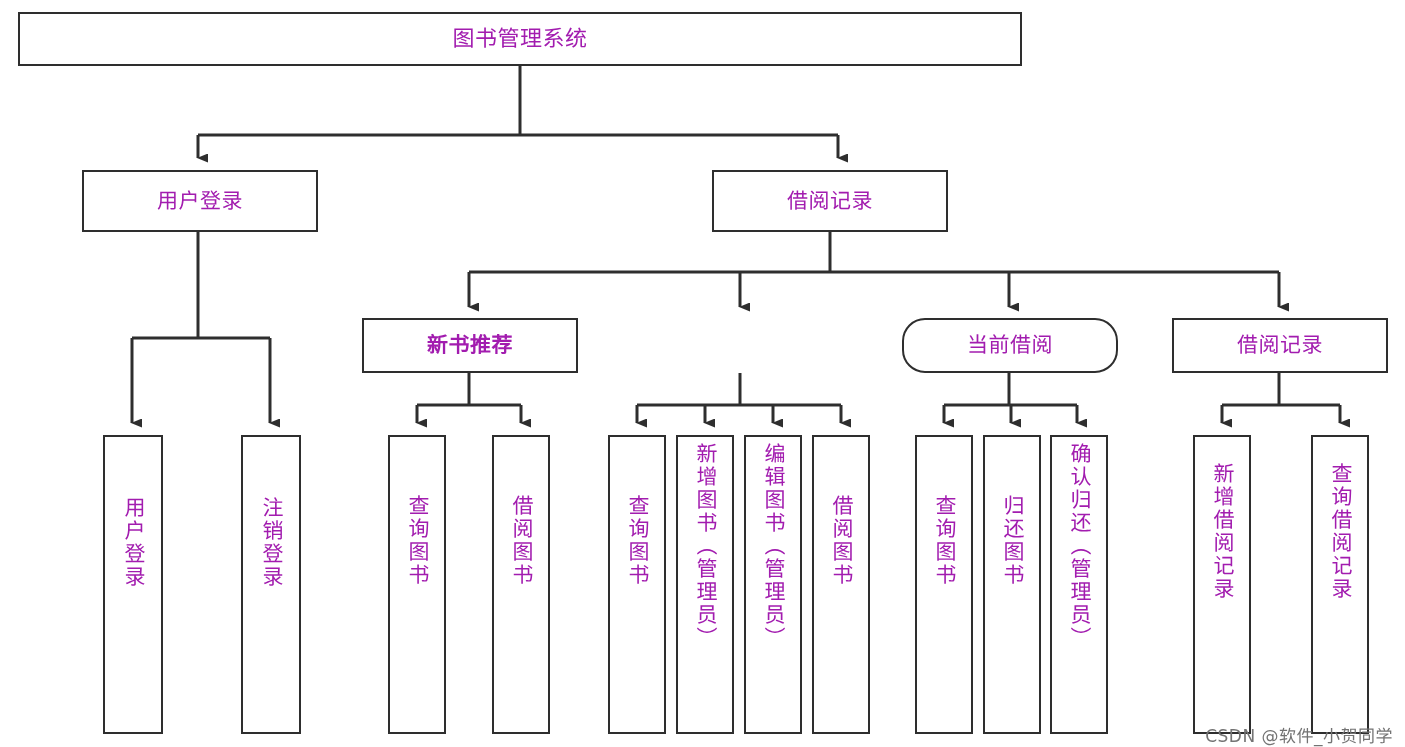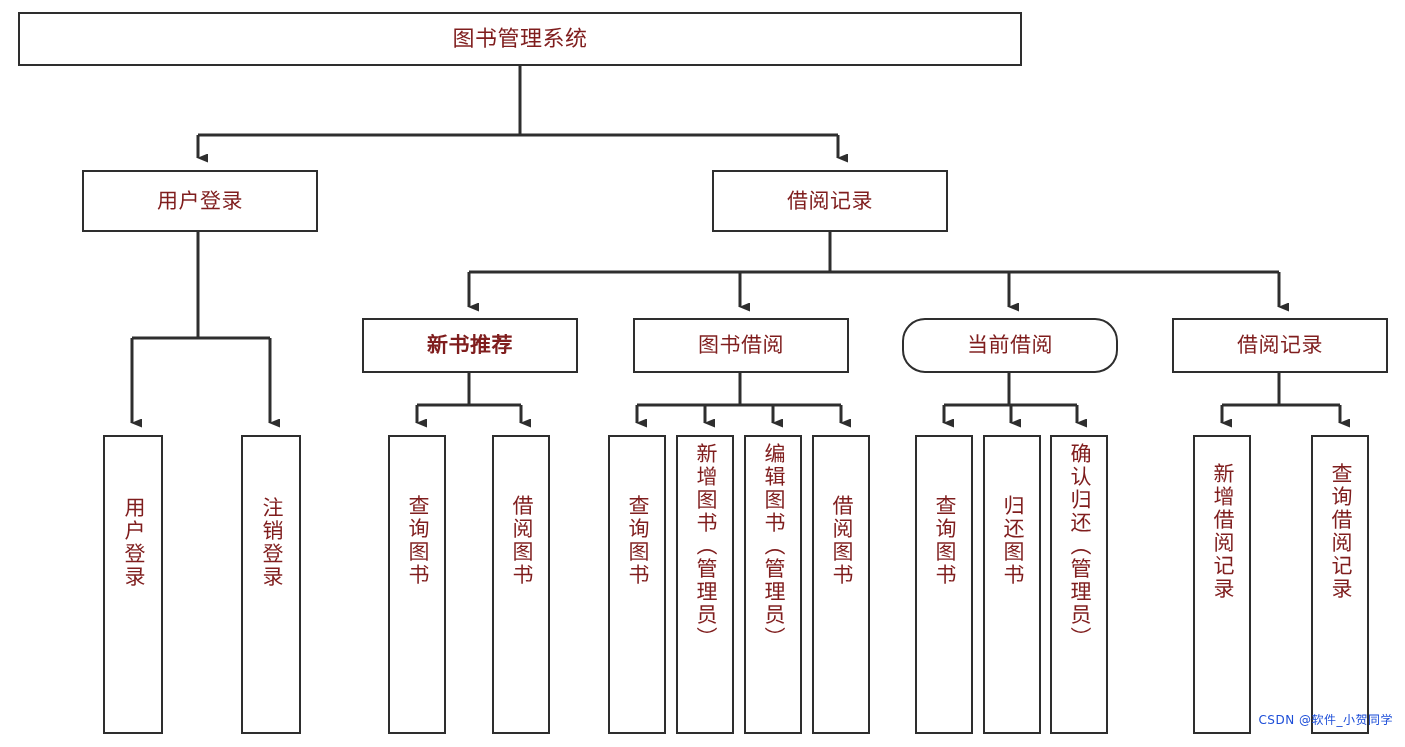--- a/index.html
+++ b/index.html
@@ -31,21 +31,21 @@
   
   .node {
     position: absolute;
     box-sizing: border-box;
     border: 2px solid #2e2e2e;
     background: #ffffff;
     display: flex;
     align-items: center;
     justify-content: center;
     text-align: left;
-    color: #7f1d1d;
+    color: #a21caf;
     z-index: 2;
   }
   .node-label {
     display: block;
     line-height: 1.15;
     letter-spacing: 0.5px;
   }
   
   .node.horizontal .node-label {
     writing-mode: horizontal-tb;
@@ -65,23 +65,23 @@
     text-orientation: upright;
     font-size: 21px;
     line-height: 1.05;
     letter-spacing: 2px;
     white-space: nowrap;
   }
   
   #watermark {
     position: absolute;
     right: 12px;
-    bottom: 20px;
-    font-size: 12px;
-    color: #1d4ed8;
+    bottom: 0;
+    font-size: 17px;
+    color: #737373;
     letter-spacing: 0.5px;
     z-index: 3;
     white-space: nowrap;
   }
 </style>
 </head>
 <body>
 
 <div id="diagram-canvas">
 
@@ -144,23 +144,20 @@
   </div>
 
   <div class="node horizontal" style="left:712px; top:170px; width:236px; height:62px;">
     <span class="node-label">借阅记录</span>
   </div>
 
   <div class="node horizontal" style="left:362px; top:318px; width:216px; height:55px;font-weight:bold;">
     <span class="node-label">新书推荐</span>
   </div>
 
-  <div class="node horizontal" style="left:633px; top:318px; width:216px; height:55px;">
-    <span class="node-label">图书借阅</span>
-  </div>
 
   <div class="node horizontal" style="left:902px; top:318px; width:216px; height:55px;border-radius:23px;">
     <span class="node-label">当前借阅</span>
   </div>
 
   <div class="node horizontal" style="left:1172px; top:318px; width:216px; height:55px;">
     <span class="node-label">借阅记录</span>
   </div>
 
   <div class="node vertical" style="left:103px; top:435px; width:60px; height:299px; padding-top:60px;">

